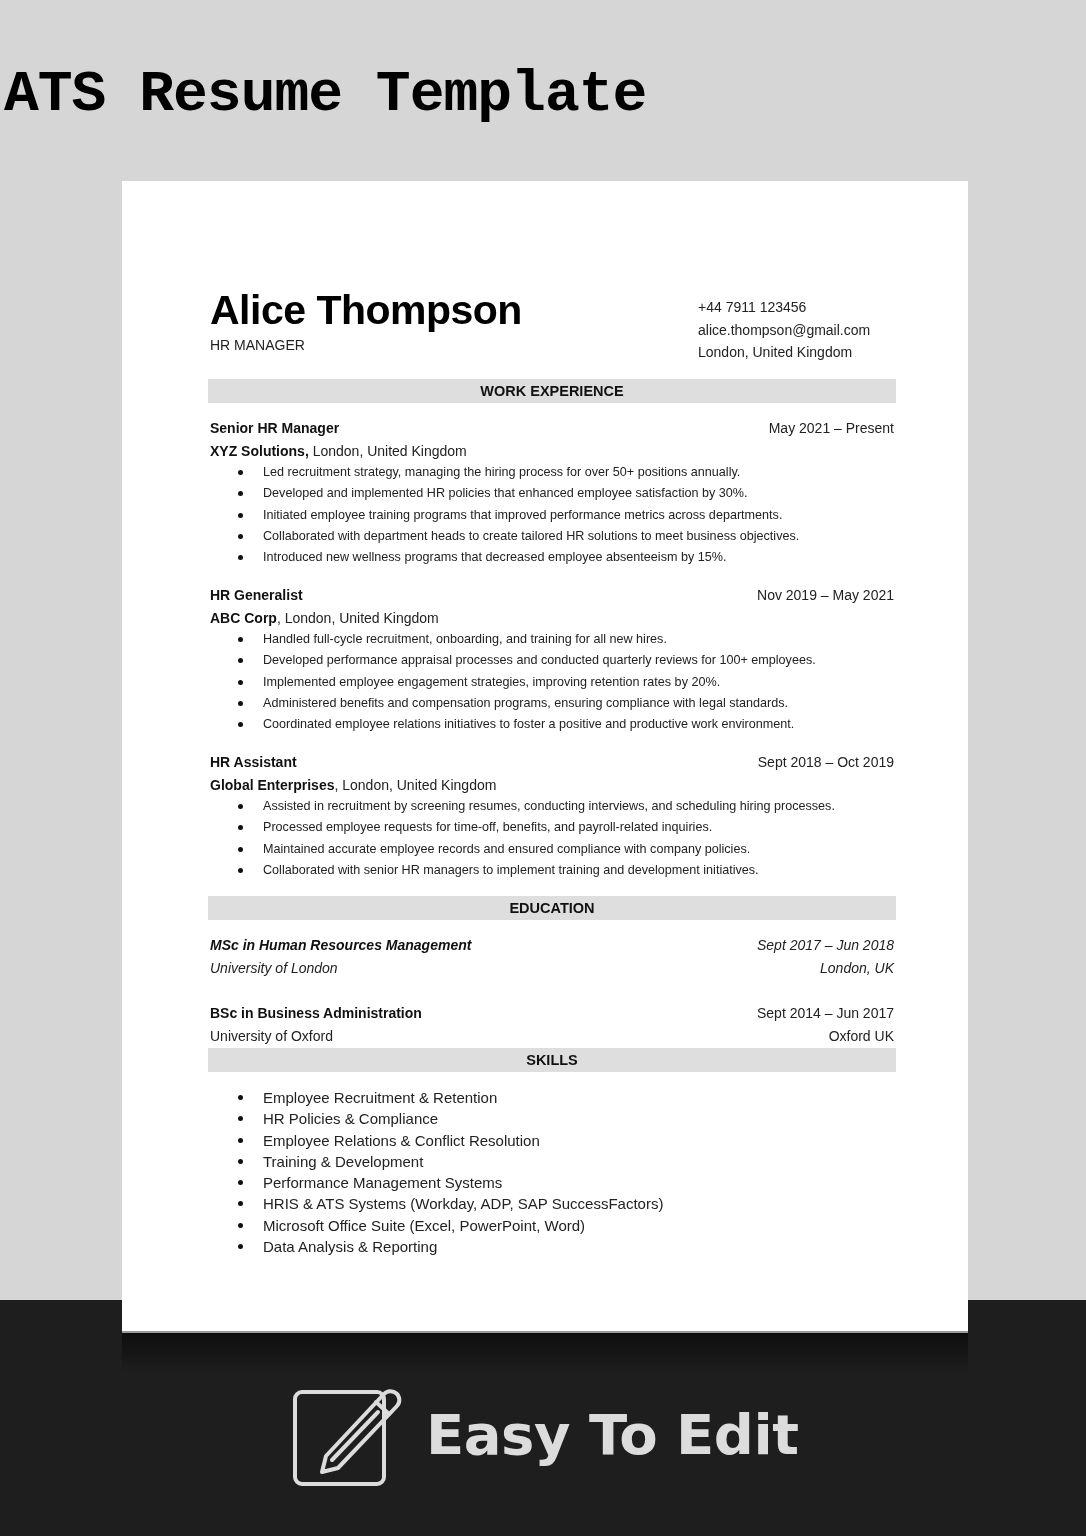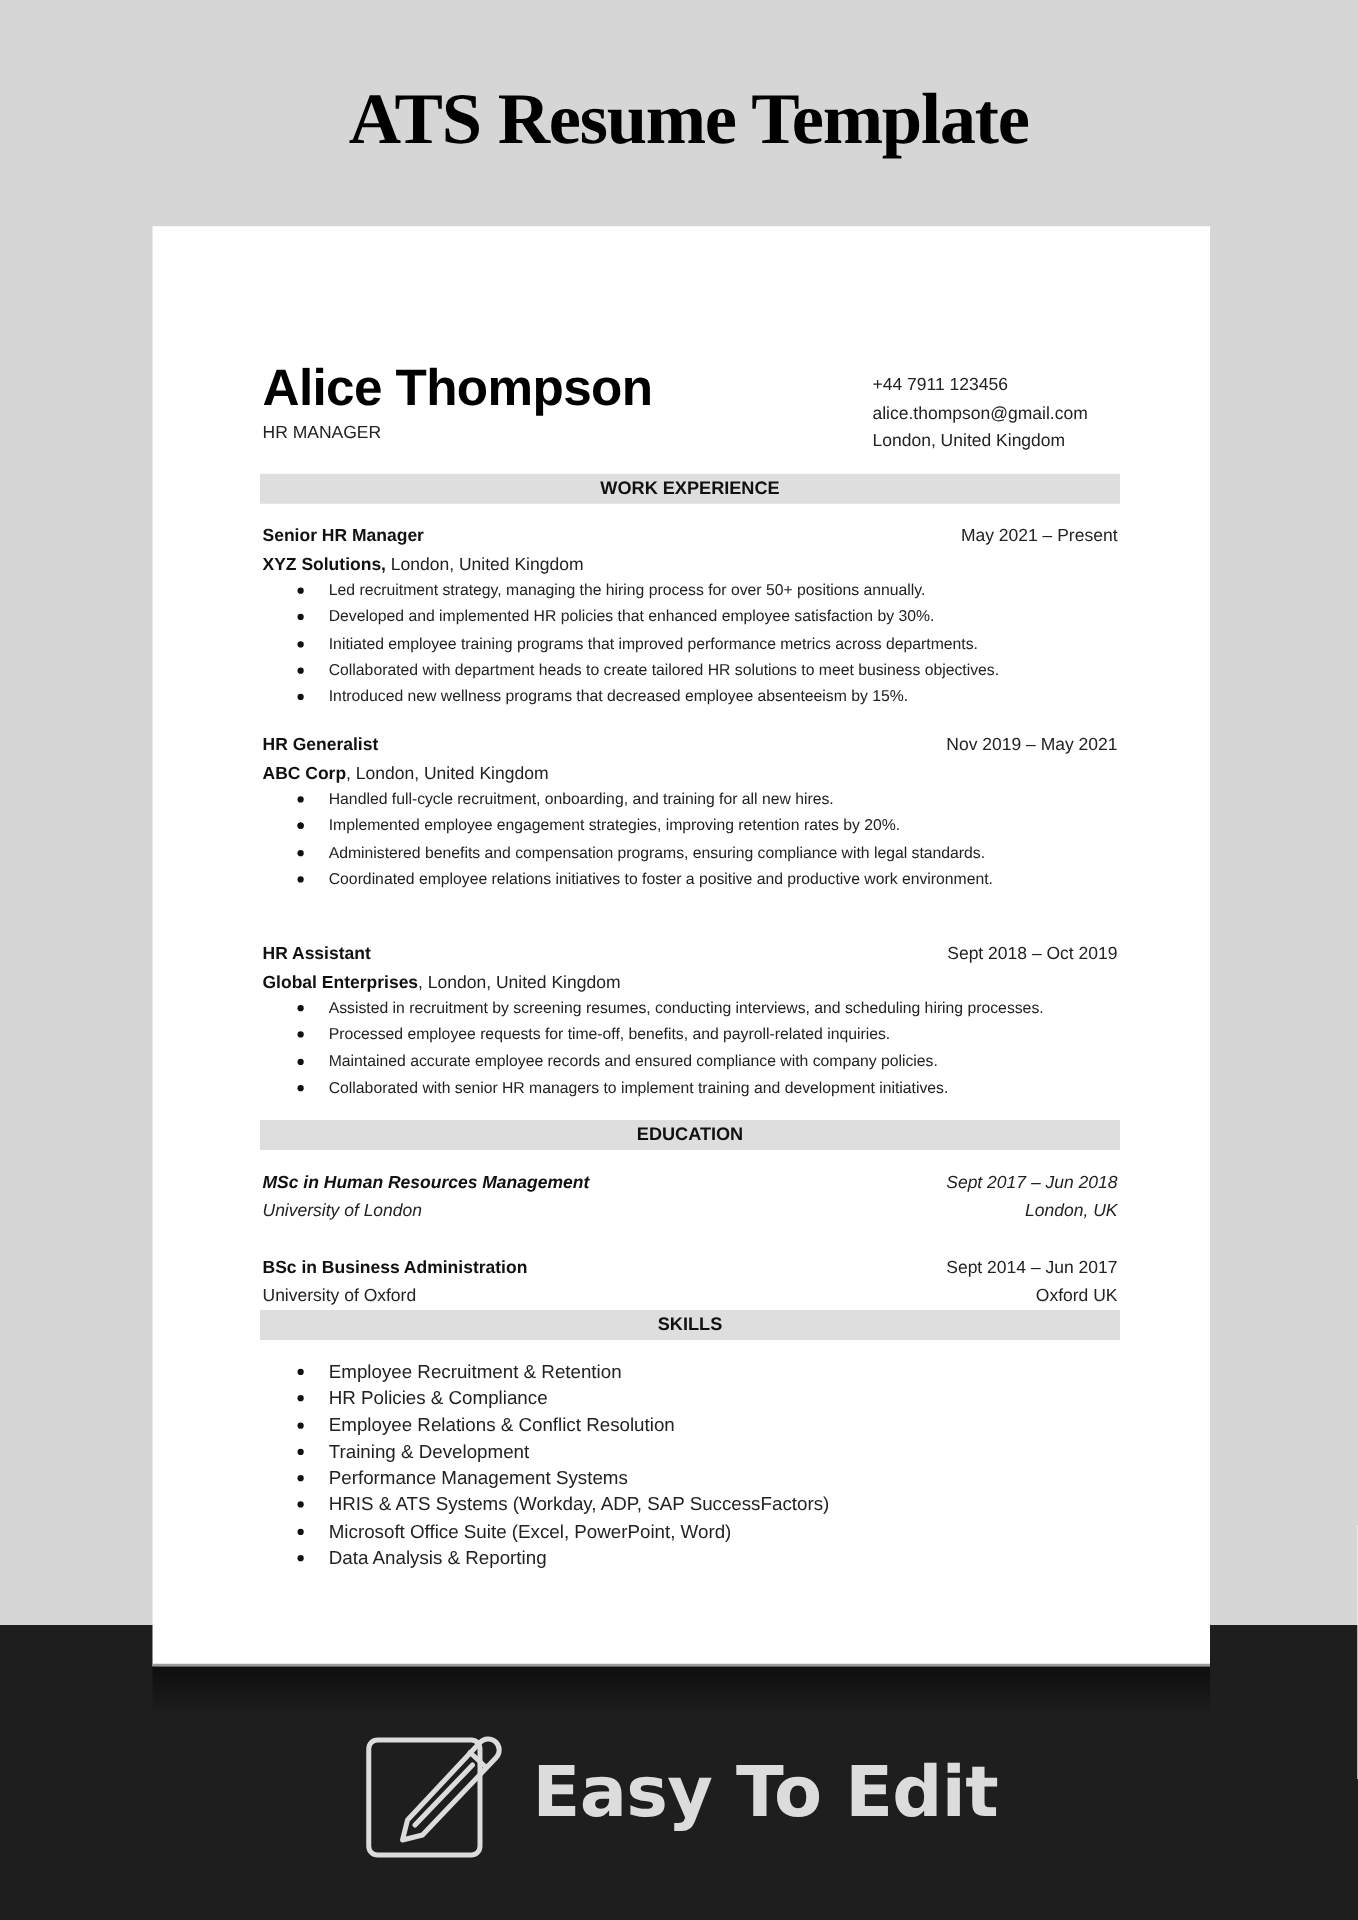--- a/index.html
+++ b/index.html
@@ -3,22 +3,22 @@
 <meta charset="utf-8">
 <style>
   html, body { margin: 0; padding: 0; }
   body {
     width: 1086px; height: 1536px; position: relative; overflow: hidden;
     background: #d6d6d6;
     font-family: "Liberation Sans", "DejaVu Sans", sans-serif;
     color: #111;
   }
   .headline {
-    position: absolute; left: 16px; right: 0; top: 58px;
-    text-align: center; font-family: Liberation Serif, serif;
+    position: absolute; left: 4px; right: 0; top: 58px;
+    text-align: left; font-family: Liberation Mono, monospace;
     font-weight: bold; font-size: 58px; letter-spacing: -1px; color: #000;
     line-height: 74px;
   }
   .dark-band {
     position: absolute; left: 0; right: 0; top: 1300px; bottom: 0;
     background: #1e1e1e;
   }
   .page-shadow {
     position: absolute; left: 122px; width: 846px; top: 1333px; height: 40px;
     background: linear-gradient(#0e0e0e, #1e1e1e);
@@ -109,21 +109,21 @@
     <div class="entry" style="top:403px;">
       <div class="row">
         <span class="bold">HR Generalist</span>
         <span>Nov 2019 – May 2021</span>
       </div>
       <div class="row">
           <span><span class="bold">ABC Corp</span><span>, London, United Kingdom</span></span>
         </div>
       <ul class="bullets">
         <li><span class="dot"></span><span>Handled full-cycle recruitment, onboarding, and training for all new hires.</span></li>
-        <li><span class="dot"></span></li>
+        <li><span class="dot"></span><span>Developed performance appraisal processes and conducted quarterly reviews for 100+ employees.</span></li>
         <li><span class="dot"></span><span>Implemented employee engagement strategies, improving retention rates by 20%.</span></li>
         <li><span class="dot"></span><span>Administered benefits and compensation programs, ensuring compliance with legal standards.</span></li>
         <li><span class="dot"></span><span>Coordinated employee relations initiatives to foster a positive and productive work environment.</span></li>
       </ul>
     </div>
 
     <div class="entry" style="top:570px;">
       <div class="row">
         <span class="bold">HR Assistant</span>
         <span>Sept 2018 – Oct 2019</span>

